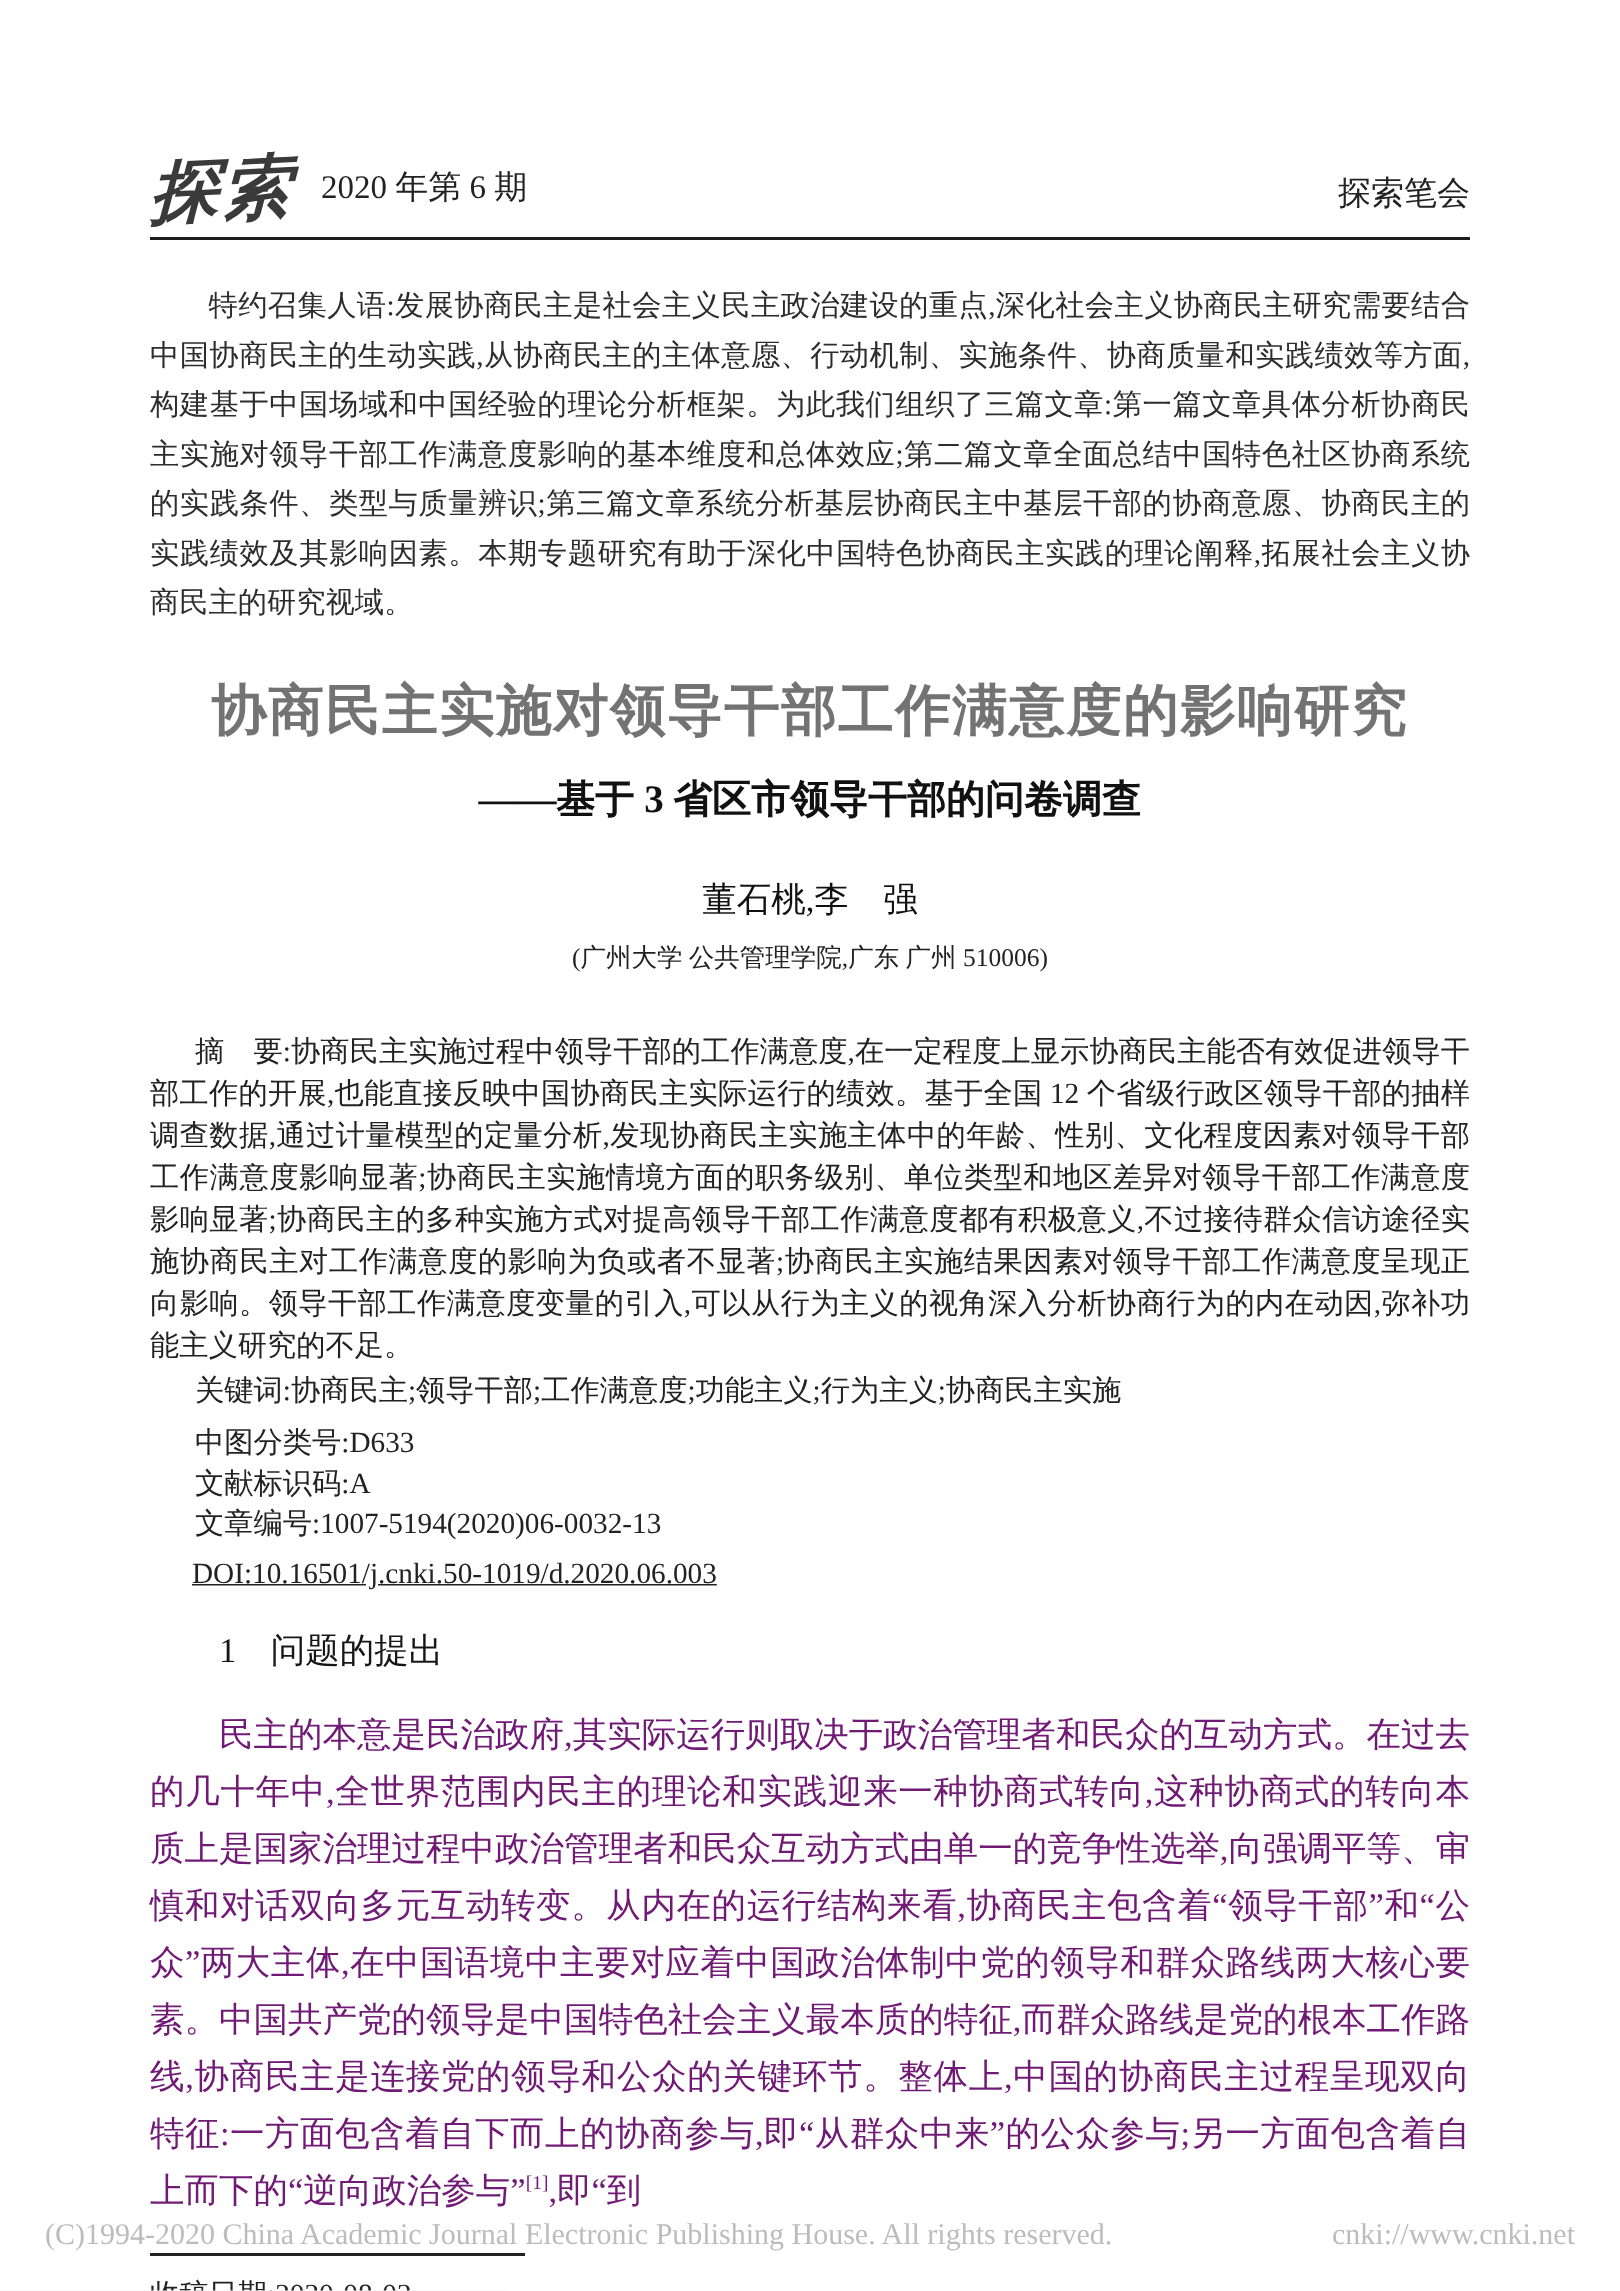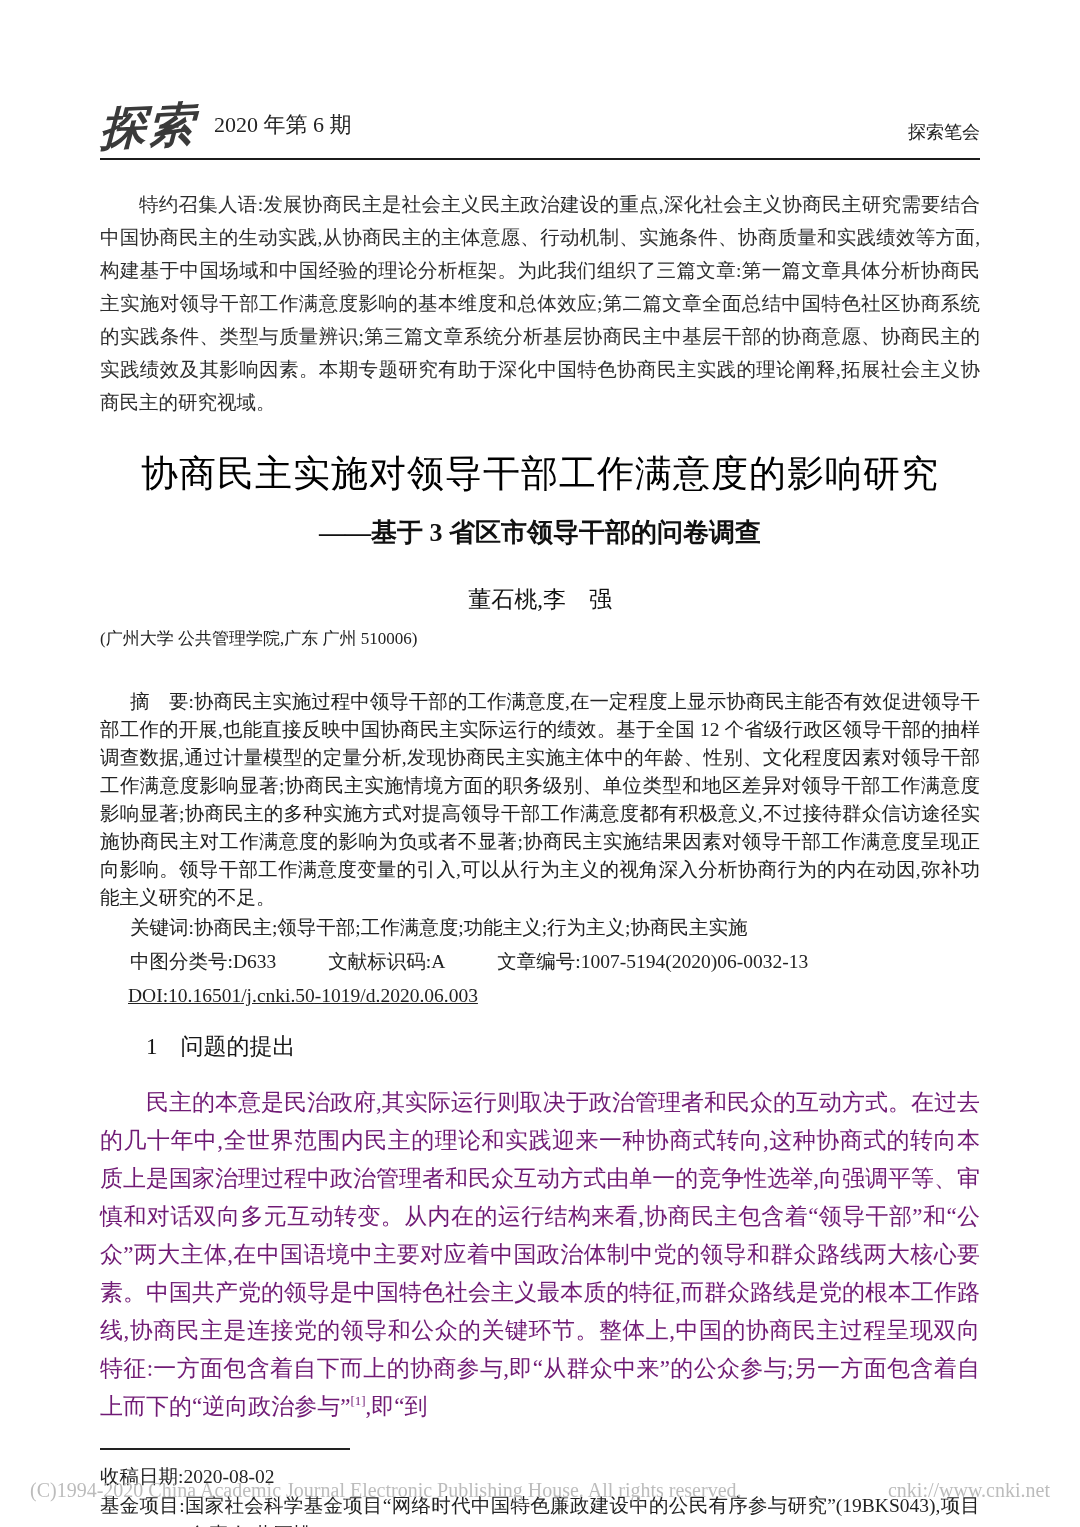--- a/index.html
+++ b/index.html
@@ -12,42 +12,42 @@
 
   
   .header { display:flex; align-items:flex-end; justify-content:space-between; padding-top:104px; }
   .header-left { display:flex; align-items:center; gap:18px; }
   .logo {
     font-size:46px; font-weight:bold; font-style:italic; color:#3a3a3a;
     transform:rotate(-3deg) skewX(-4deg); letter-spacing:2px; line-height:1;
     display:inline-block; padding-bottom:4px;
   }
   .issue { font-size:22px; color:#222; padding-bottom:8px; }
-  .column { font-size:18px; color:#222; padding-bottom:10px; }
+  .column { font-size:22px; color:#222; padding-bottom:10px; }
   .header-rule { height:2px; background:#1c1c1c; margin-top:4px; }
 
   
   .preface {
     margin-top:28px; font-size:19.5px; line-height:33px; color:#2d2d2d;
     text-align:justify; text-indent:2em;
   }
 
   
-  .title { margin-top:30px; font-size:37px; font-weight:normal; text-align:center; letter-spacing:1px; color:#000000; }
+  .title { margin-top:30px; font-size:37px; font-weight:bold; text-align:center; letter-spacing:1px; color:#737373; }
   .subtitle { margin-top:16px; font-size:26px; font-weight:bold; text-align:center; color:#111; }
   .authors { margin-top:34px; font-size:23px; text-align:center; color:#111; }
-  .affiliation { margin-top:12px; font-size:17px; color:#222; }
+  .affiliation { margin-top:12px; font-size:17px; text-align:center; color:#222; }
 
   
   .abstract {
     margin-top:38px; font-size:19.5px; line-height:28px; text-align:justify;
     text-indent:30px; color:#222;
   }
   .keywords { margin-top:2px; font-size:19.5px; line-height:28px; padding-left:30px; color:#222; }
-  .clc-line { margin-top:6px; font-size:19.5px; padding-left:30px; color:#222; display:flex; }
+  .clc-line { margin-top:6px; font-size:19.5px; padding-left:30px; color:#222; display:flex;flex-direction:column; }
   .clc-line span { margin-right:52px; white-space:nowrap; }
   .clc-line span:last-child { margin-right:12px; }
   .doi-line { margin-top:10px; font-size:19.5px; padding-left:28px; color:#222;text-decoration:underline; }
 
   
   .section-heading { margin-top:24px; font-size:23px; padding-left:46px; color:#161616; }
   .body-para {
     margin-top:22px; font-size:23px; line-height:38px; text-align:justify;
     text-indent:2em; color:#701a75;
   }

